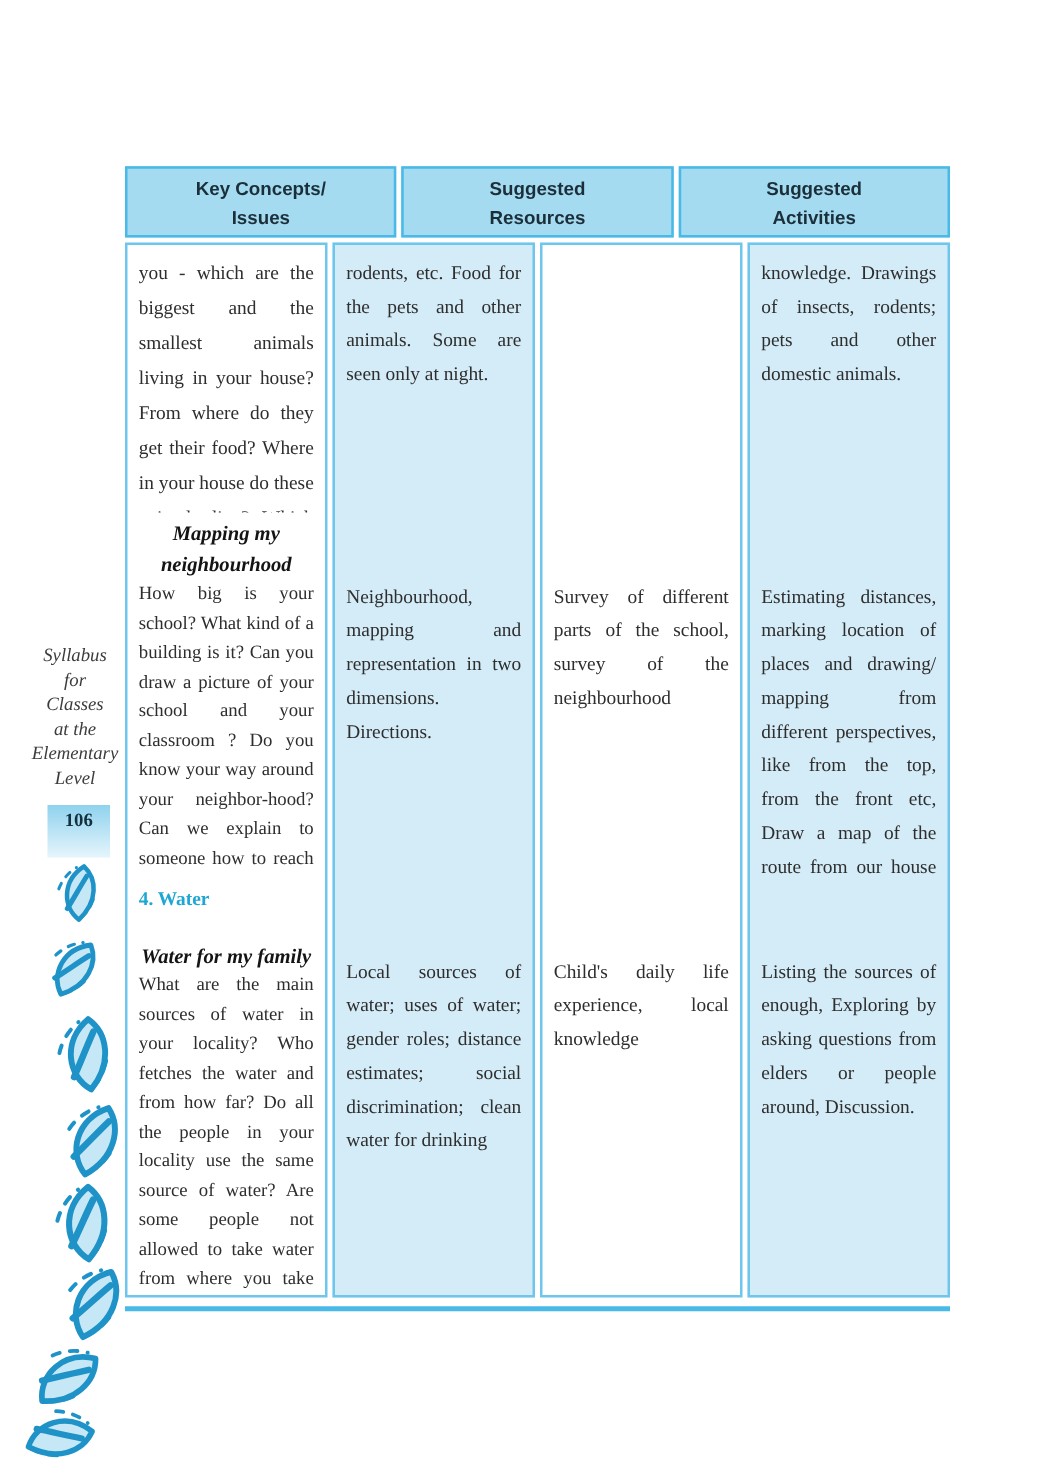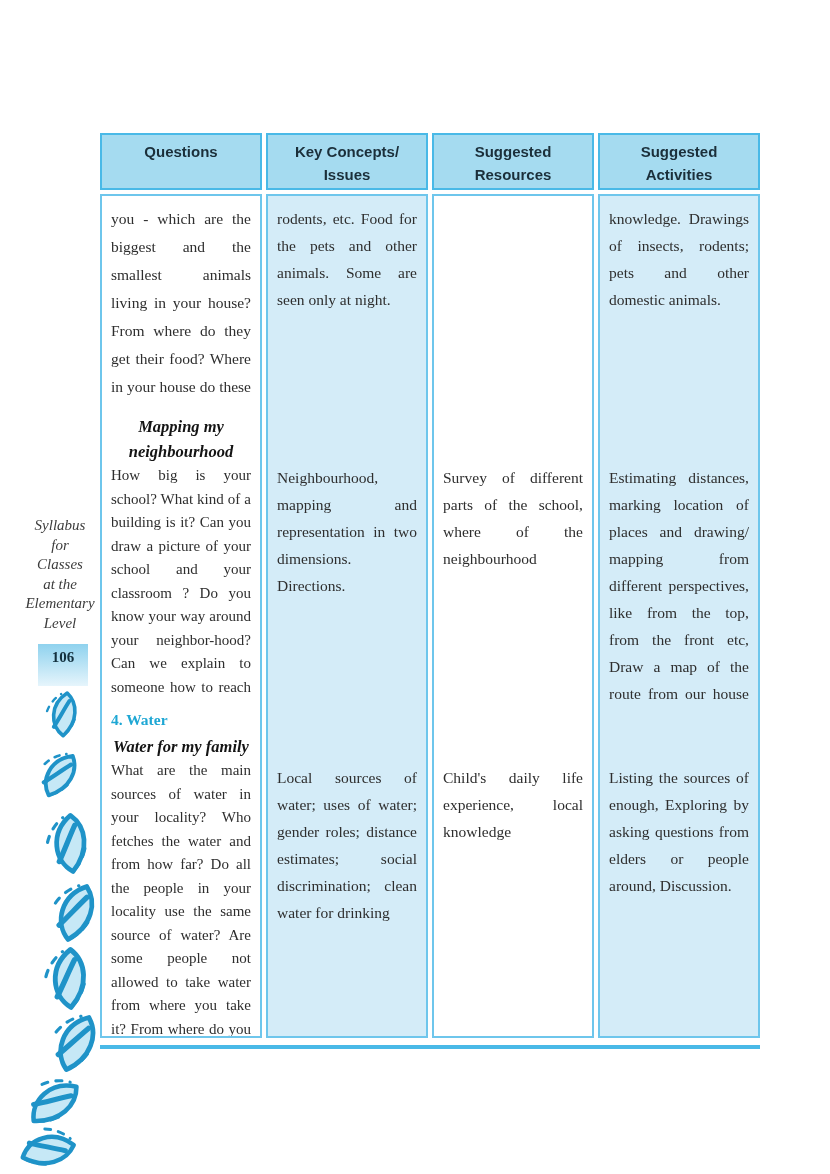--- a/index.html
+++ b/index.html
@@ -39,21 +39,21 @@
     text-align:justify;
   }
   .col:not(.col-q) .cell-text { line-height:27px; }
   .cell-text.tight { font-size:15px; line-height:23.5px; }
   .ital-head {
     font-style:italic; font-weight:bold; font-size:16.5px;
     line-height:25px; color:#141414; text-align:center;
   }
   .water-head {
     font-weight:bold; font-size:15.5px; line-height:24px;
-    color:var(--accent-heading,#1ea7d4); margin-bottom:2px;
+    color:var(--accent-heading,#1ea7d4); margin-bottom:20px;
   }
   .bottom-bar { height:4px; background:var(--border-strong,#8fd2ee); margin-top:7px; }
 
   
   .side-caption {
     position:absolute; left:14px; top:516px; width:92px;
     text-align:center; font-style:italic; font-size:15px;
     line-height:19.5px; color:#3c3c3c;
   }
   .page-badge {
@@ -97,24 +97,20 @@
       <use href="#leaf" transform="translate(36,344) scale(1.06) rotate(32 30 30)"></use>
       <use href="#leaf" transform="translate(16,404) scale(1.02) rotate(60 30 30)"></use>
       <use href="#leaf" transform="translate(12,452) scale(0.98) rotate(85 30 30)"></use>
     </svg>
   </div>
 
   <div class="syl-table">
 
     <div class="thead">
       <div class="th">
-        <div>Questions</div>
-        <div></div>
-      </div>
-      <div class="th">
         <div>Key Concepts/</div>
         <div>Issues</div>
       </div>
       <div class="th">
         <div>Suggested</div>
         <div>Resources</div>
       </div>
       <div class="th">
         <div>Suggested</div>
         <div>Activities</div>
@@ -148,21 +144,21 @@
         <div class="block r3">
           <p class="cell-text">Local sources of water; uses of water; gender roles; distance estimates; social discrimination; clean water for drinking</p>
         </div>
       </div>
 
       <div class="col col-white">
         <div class="block r1">
           <p class="cell-text"></p>
         </div>
         <div class="block r2">
-          <p class="cell-text">Survey of different parts of the school, where of the neighbourhood</p>
+          <p class="cell-text">Survey of different parts of the school, survey of the neighbourhood</p>
         </div>
         <div class="block r3">
           <p class="cell-text">Child's daily life experience, local knowledge</p>
         </div>
       </div>
 
       <div class="col col-blue">
         <div class="block r1">
           <p class="cell-text">knowledge. Drawings of insects, rodents; pets and other domestic animals.</p>
         </div>

